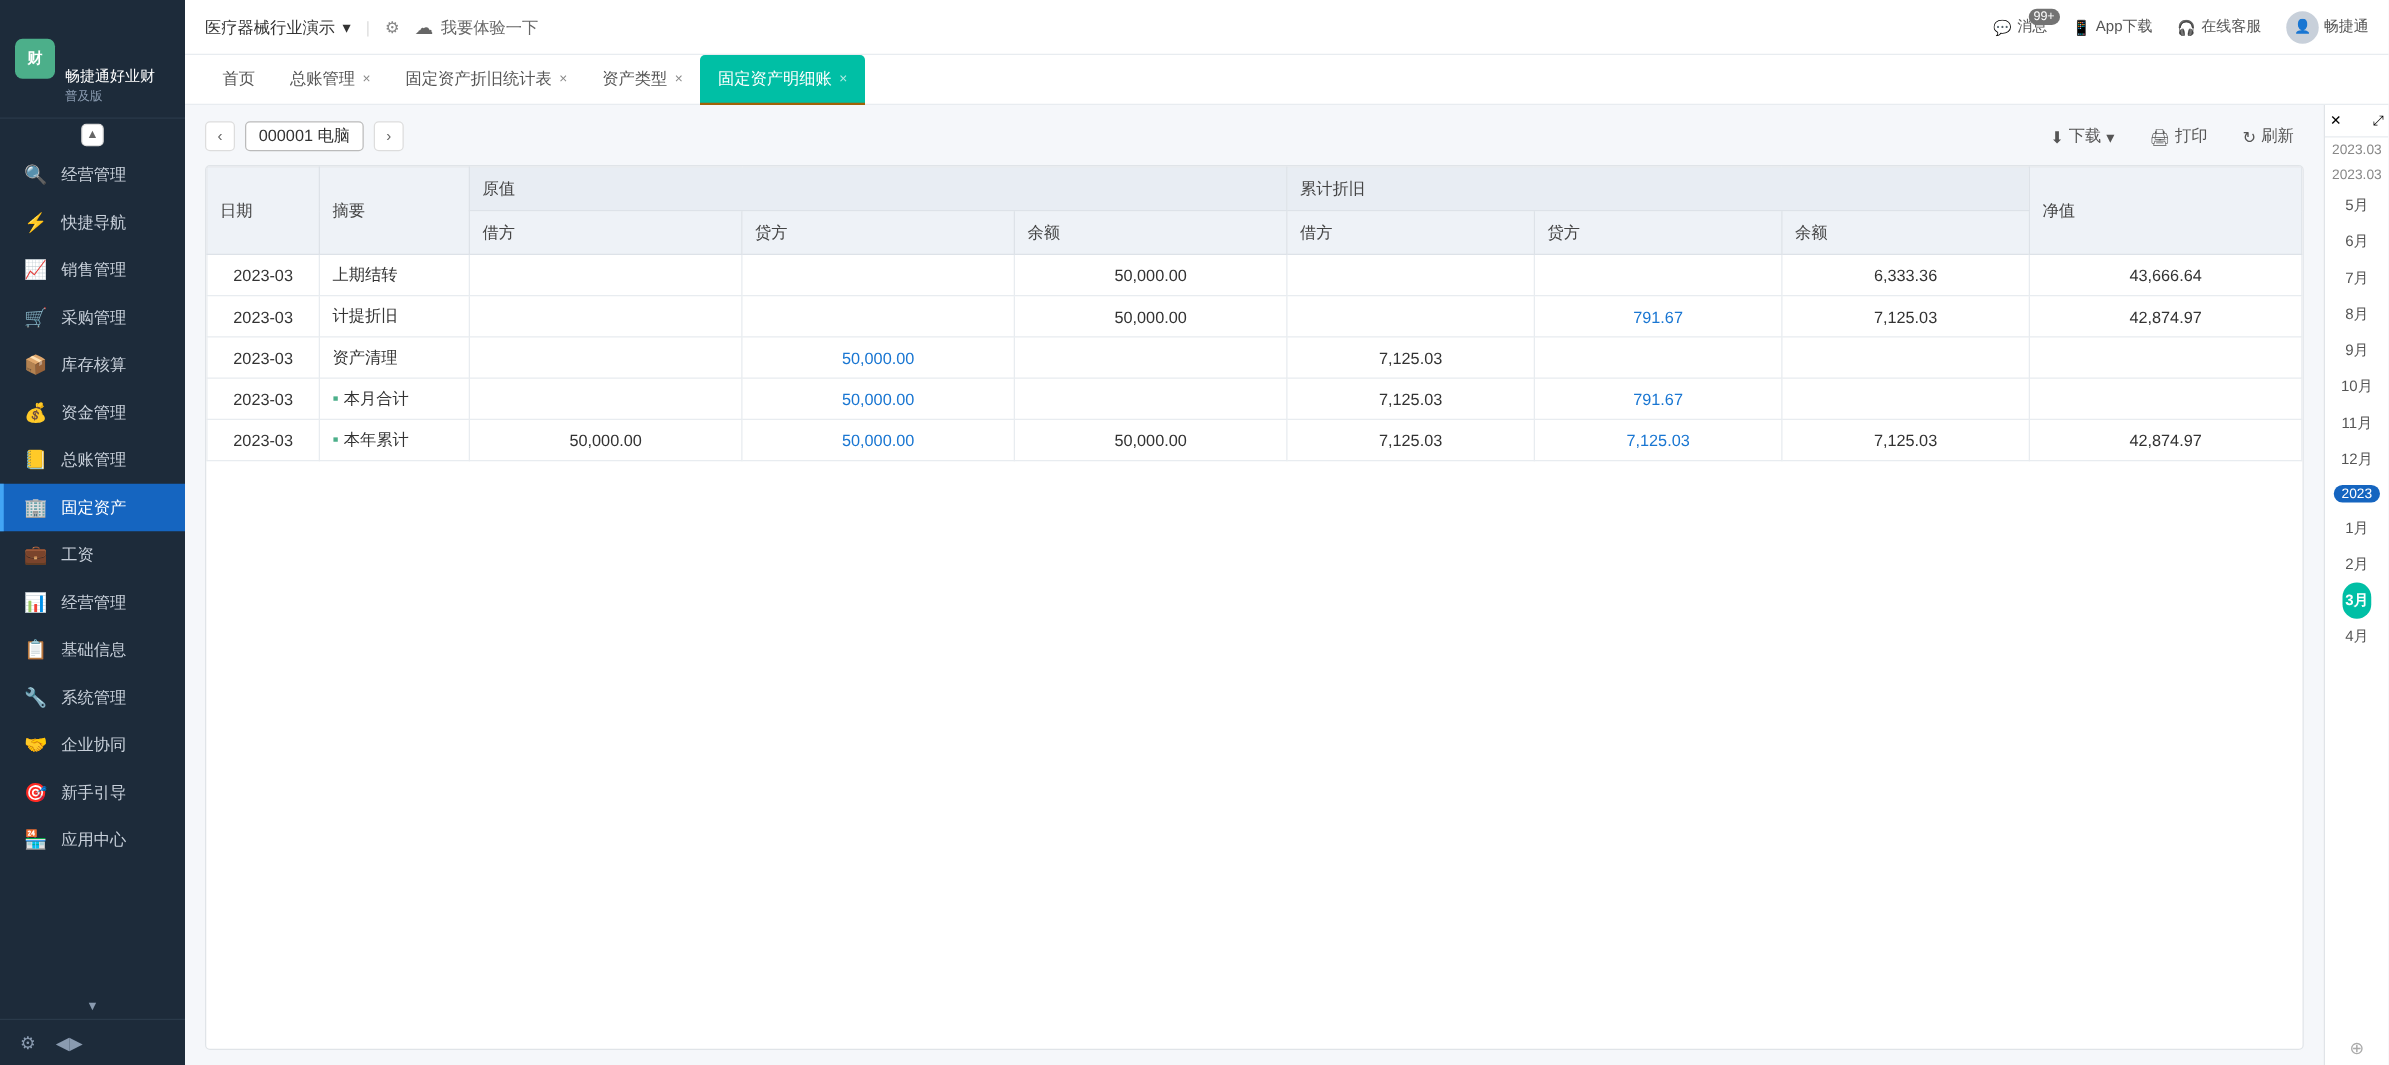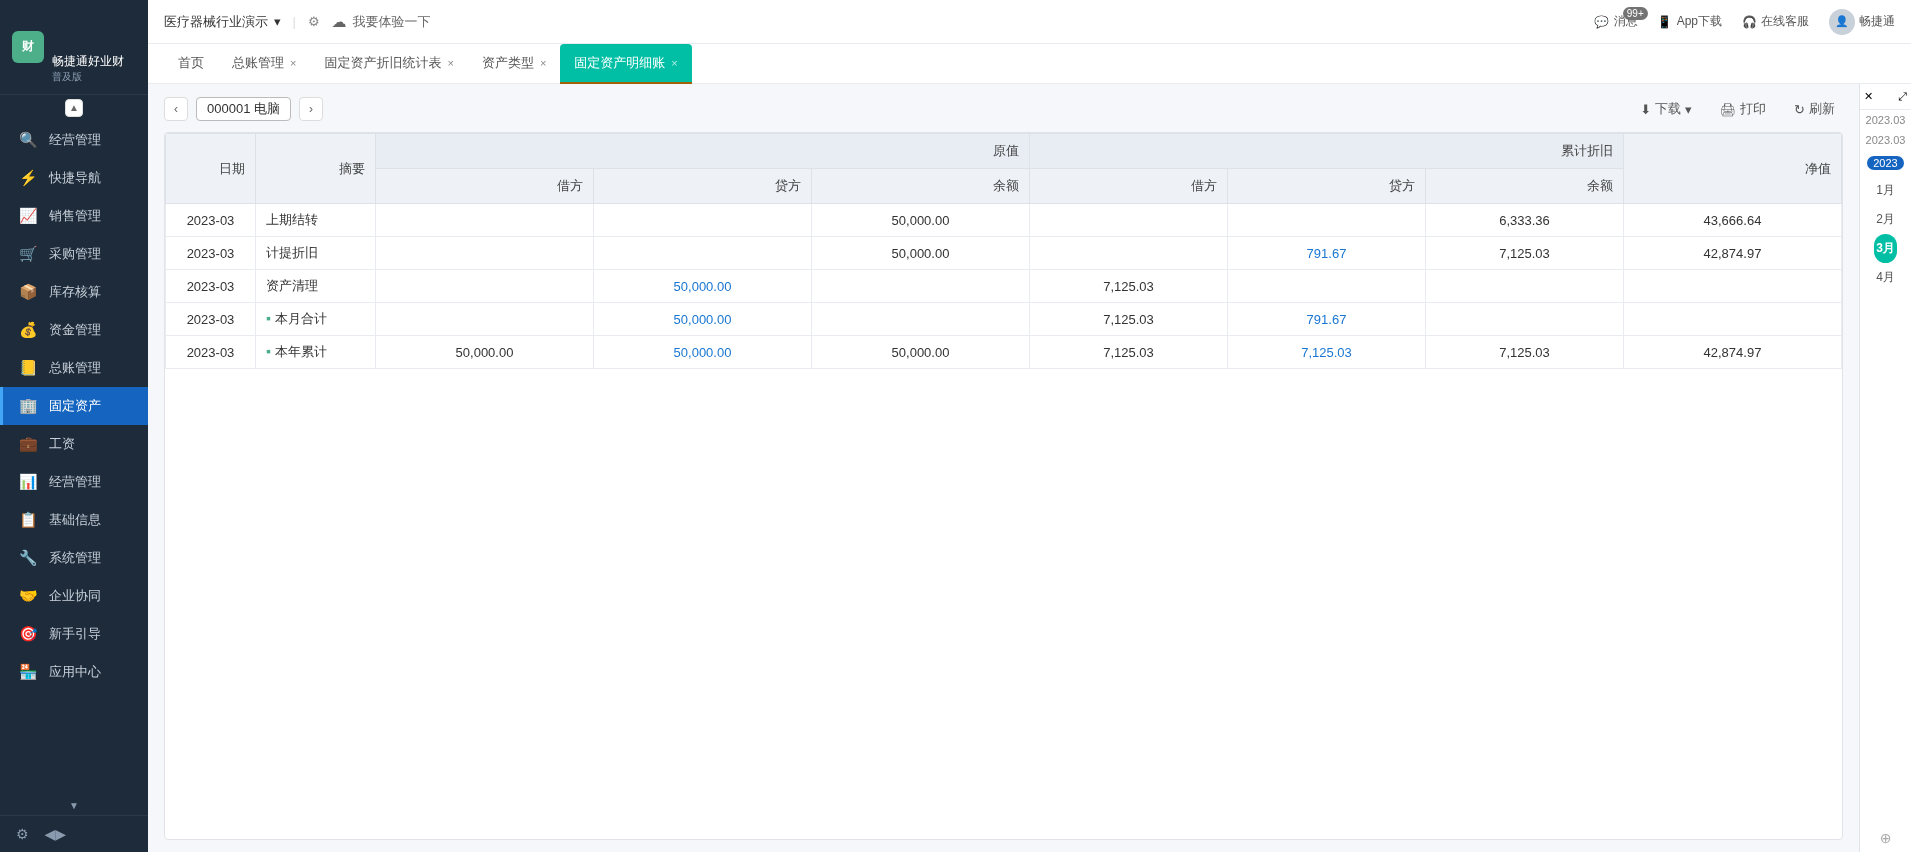--- a/index.html
+++ b/index.html
@@ -208,21 +208,21 @@
       width: 100%;
       border-collapse: collapse;
       font-size: 13px;
     }
     thead tr th {
       background: #eef2f7;
       color: #444;
       font-weight: 500;
       border: 1px solid #dde2e8;
       padding: 8px 10px;
-      text-align: right;
+      text-align: left;
       white-space: nowrap;
     }
     tbody tr td {
       border: 1px solid #e8ecf0;
       padding: 7px 10px;
       color: #333;
       text-align: center;
     }
     .th-group { background: #e8edf3; }
 
@@ -514,20 +514,30 @@
         </div>
       </div>
 
       <div class="timeline-panel">
         <div class="timeline-close">
           <span style="font-size:11px;cursor:pointer;">✕</span>
           <span style="font-size:11px;cursor:pointer;">⤢</span>
         </div>
         <div class="timeline-item" style="font-size:11px;color:#888;padding:4px 2px;">2023.03</div>
         <div class="timeline-item" style="font-size:11px;color:#888;padding:4px 2px;">2023.03</div>
+        <div id="timeline-months-before">
+            <div class="timeline-item">5月</div>
+            <div class="timeline-item">6月</div>
+            <div class="timeline-item">7月</div>
+            <div class="timeline-item">8月</div>
+            <div class="timeline-item">9月</div>
+            <div class="timeline-item">10月</div>
+            <div class="timeline-item">11月</div>
+            <div class="timeline-item">12月</div>
+          </div>
         <div class="timeline-item" style="font-size:11px;">
           <div style="background:#1565c0;color:#fff;border-radius:10px;padding:1px 6px;display:inline-block;font-size:11px;">2023</div>
         </div>
         <div id="timeline-months-current">
             <div class="timeline-item">1月</div>
             <div class="timeline-item">2月</div>
             <div class="timeline-item active-month">3月</div>
             <div class="timeline-item">4月</div>
           </div>
         <div class="timeline-down-btn">⊕</div>

